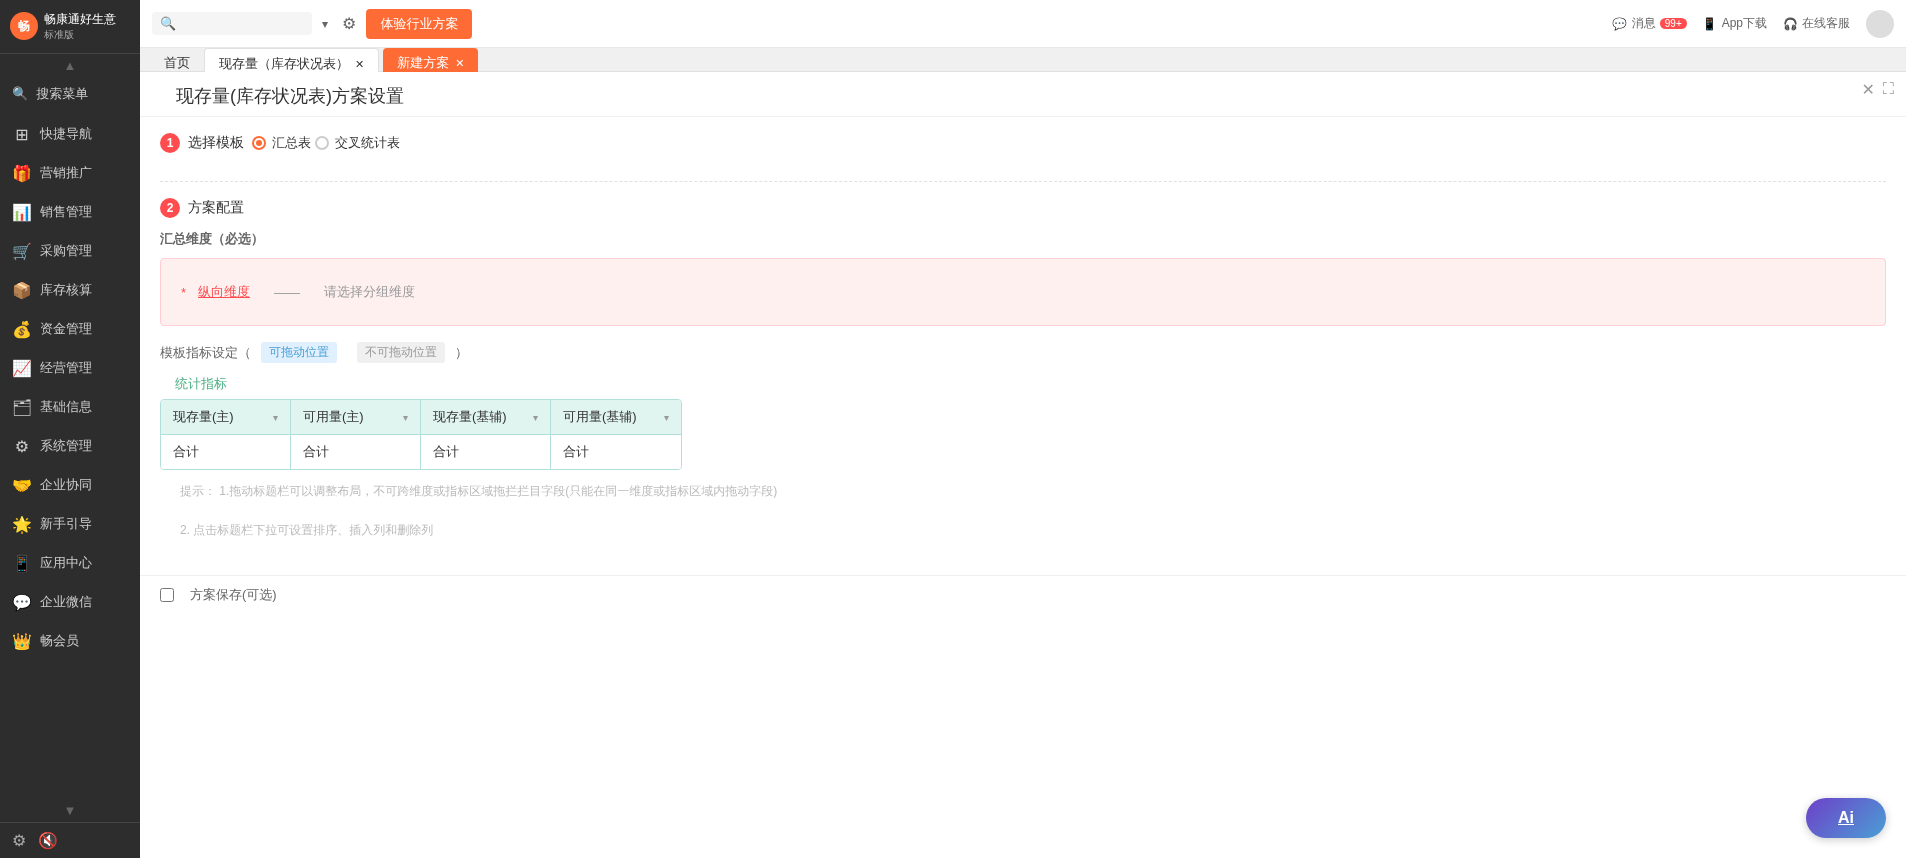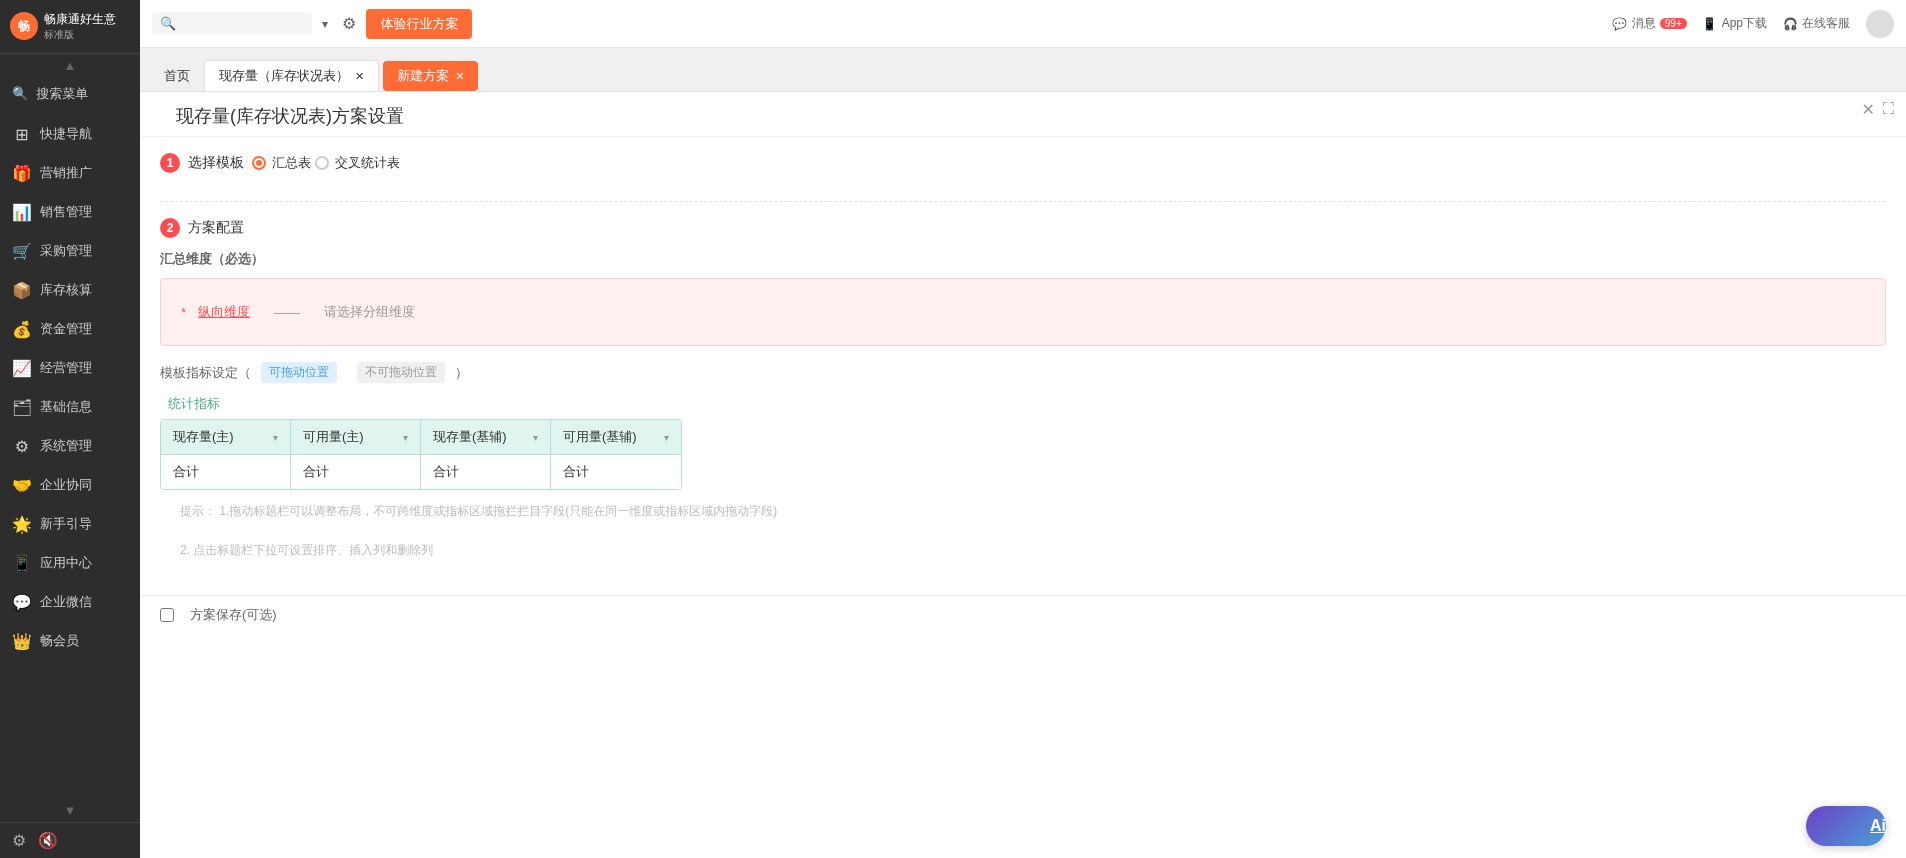--- a/index.html
+++ b/index.html
@@ -113,23 +113,23 @@
       background: #ddd;
       border-radius: 50%;
       display: flex; align-items: center; justify-content: center;
       font-size: 11px; color: #666; cursor: pointer;
     }
 
     
     .tabbar {
       background: #f0f0f0;
       display: flex;
-      align-items: flex-end;
+      align-items: flex-start;
       padding: 0 10px;
-      height: 44px;
+      height: 24px;
       border-bottom: 1px solid #e0e0e0;
       flex-shrink: 0;
     }
     .tab {
       display: flex; align-items: center; gap: 4px;
       padding: 6px 14px;
       font-size: 13px;
       cursor: pointer;
       border-radius: 4px 4px 0 0;
       color: #666;
@@ -240,21 +240,21 @@
     .tag-fixed {
       display: inline-block;
       background: #f0f0f0;
       color: #999;
       border-radius: 3px;
       padding: 2px 8px;
       font-size: 12px;
     }
 
     
-    .stats-label { color: #4caf82; font-size: 13px; margin: 12px 8px 6px; }
+    .stats-label { color: #4caf82; font-size: 13px; margin: 12px 15px 6px; }
     .stats-table { border: 1px solid #b2dfdb; border-radius: 4px; overflow: hidden; display: inline-block; }
     .stats-table-header { display: flex; background: #e0f4f0; }
     .stats-col {
       min-width: 130px;
       padding: 8px 12px;
       font-size: 13px;
       color: #333;
       display: flex; align-items: center; justify-content: space-between;
       border-right: 1px solid #b2dfdb;
     }
@@ -306,26 +306,26 @@
       border-radius: 4px;
       background: #ff4d4f;
       color: white;
       font-size: 13px;
       cursor: pointer;
     }
 
     
     .ai-fab {
       position: fixed;
-      bottom: 12px;
+      bottom: 20px;
       right: 20px;
       width: 80px; height: 40px;
       background: linear-gradient(135deg, #6e40c9, #4a9fd4);
       border-radius: 20px;
-      display: flex; align-items: center; justify-content: flex-end;
+      display: flex; align-items: center; justify-content: center;
       color: white; font-size: 16px; font-weight: bold;
       cursor: pointer; box-shadow: 0 2px 8px rgba(0,0,0,0.2);
       z-index: 100;
       text-decoration: underline;
     }
 
     
     .sidebar-nav::-webkit-scrollbar { width: 4px; }
     .sidebar-nav::-webkit-scrollbar-thumb { background: #555; border-radius: 2px; }
     .content-area::-webkit-scrollbar { width: 6px; }

